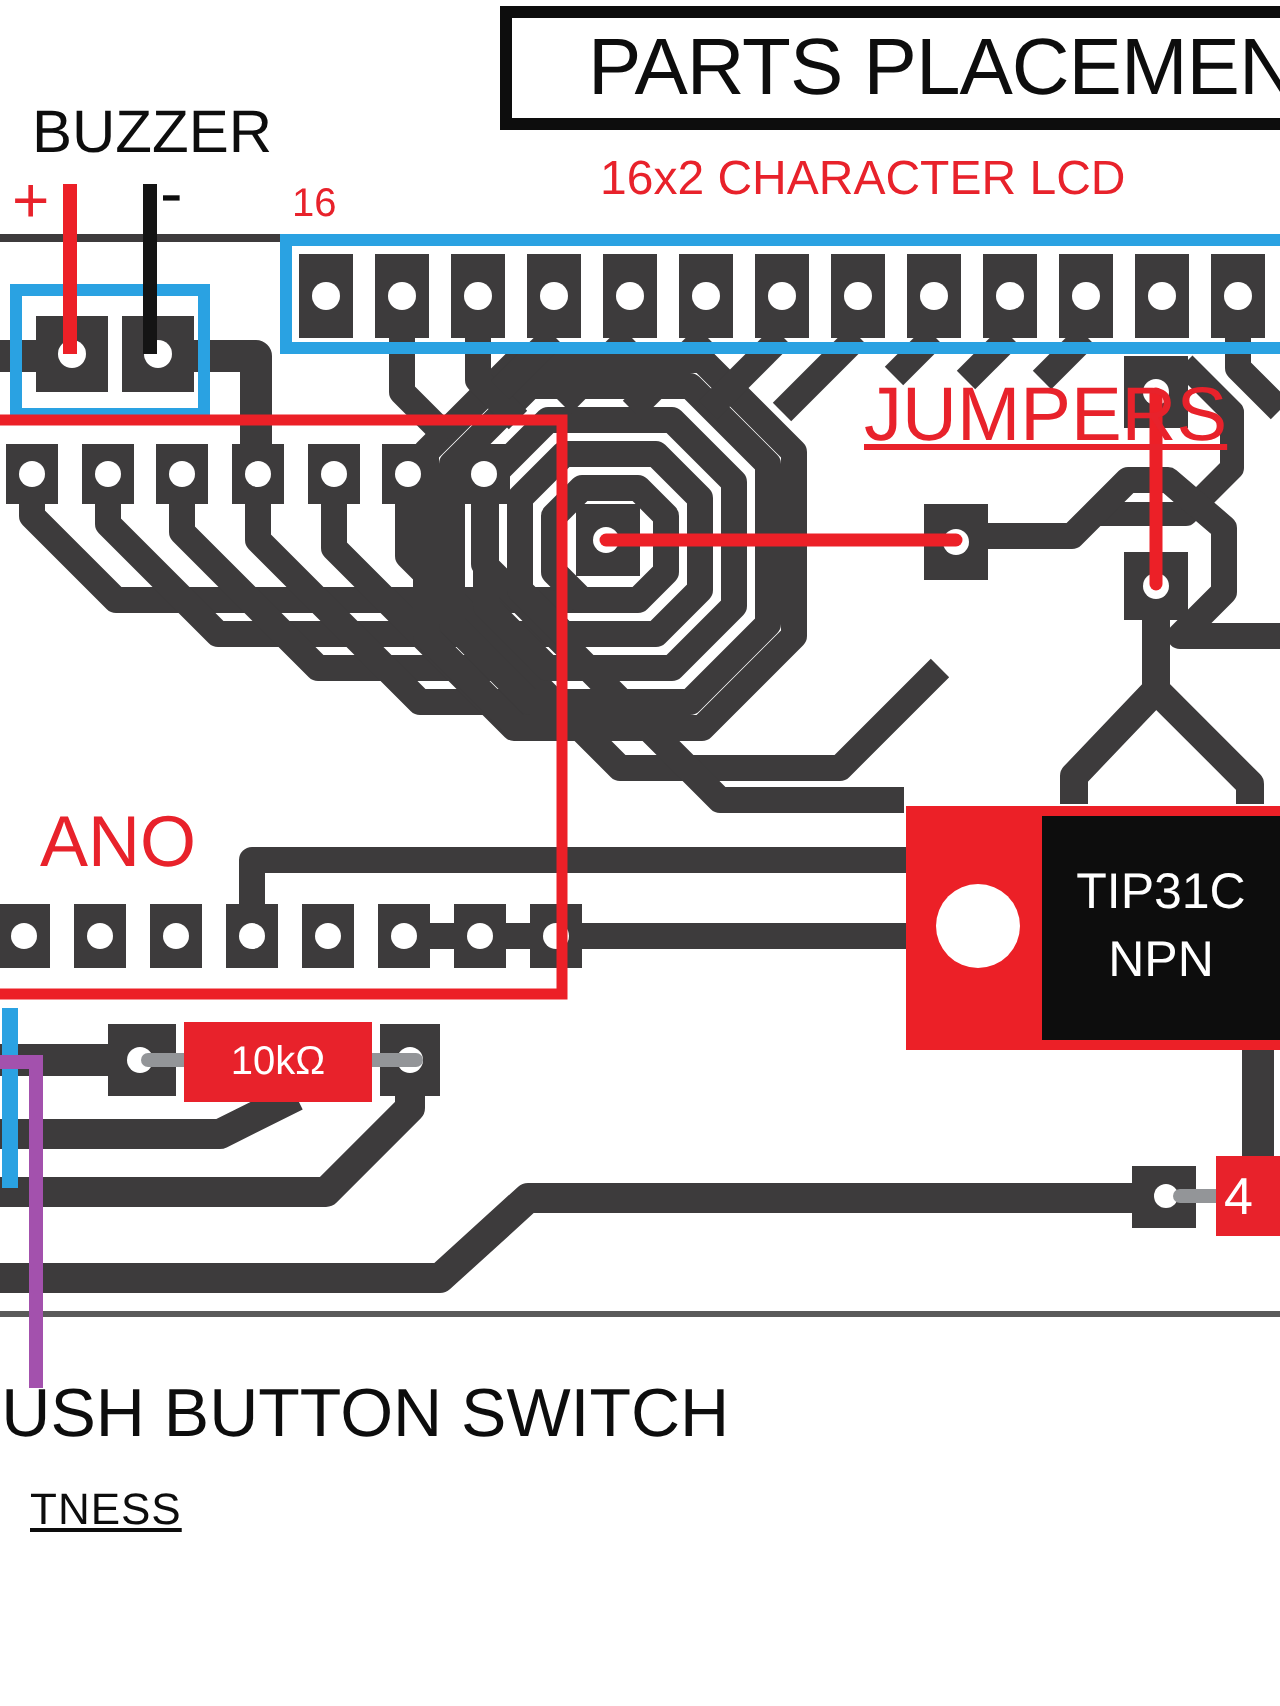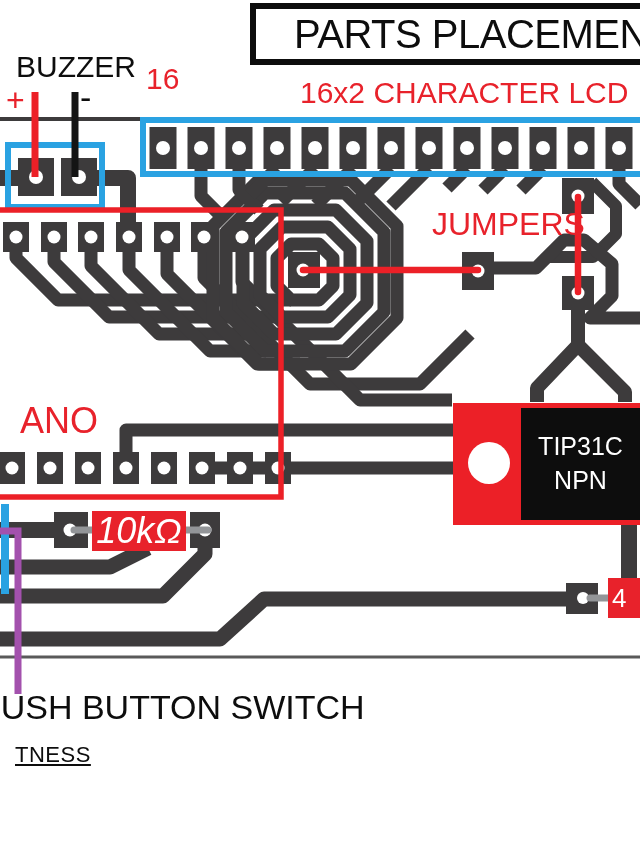--- a/index.html
+++ b/index.html
@@ -9,21 +9,21 @@
   .lbl{position:absolute;white-space:nowrap;line-height:1;}
   .red{color:#e8222b;}
   .white{color:#fff;}
   #title-box{position:absolute;left:250px;top:3px;width:430px;height:50px;
      border:6px solid #0d0d0d;display:flex;align-items:center;background:#fff;}
   #title-box .t{font-size:40px;padding-left:38px;letter-spacing:-.5px;}
   #tip-label{position:absolute;left:521px;top:408px;width:119px;height:112px;
      display:flex;flex-direction:column;align-items:center;justify-content:center;
      font-size:25px;line-height:1.35;}
   #r10k-label{position:absolute;left:92px;top:511px;width:94px;height:40px;
-     display:flex;align-items:center;justify-content:center;font-size:36px;font-style:italic;}
+     display:flex;align-items:center;justify-content:center;font-size:20px;}
   #r4-label{position:absolute;left:612px;top:578px;width:36px;height:40px;
      display:flex;align-items:center;font-size:26px;}
 </style>
 </head>
 <body>
 
 <svg width="640" height="853" viewBox="0 0 640 853">
 
   <g>
     <path d="M0,119 H640" stroke="#3d3b3c" stroke-width="4" fill="none"></path>
@@ -207,24 +207,24 @@
 </svg>
 
 <div id="title-box">
   <div class="t">PARTS PLACEMENT</div>
 </div>
 
 <div class="lbl" style="left:16px;top:52px;font-size:30px;">BUZZER</div>
 <div class="lbl red" style="left:6px;top:84px;font-size:32px;">+</div>
 <div class="lbl" style="left:80px;top:80px;font-size:34px;">-</div>
 
-<div class="lbl red" style="left:146px;top:64px;font-size:30px;">16</div>
-<div class="lbl red" style="left:300px;top:78px;font-size:30px;text-align:right;">16x2 CHARACTER LCD</div>
-
-<div class="lbl red" style="left:432px;top:208px;font-size:32px;">JUMPERS</div>
+<div class="lbl red" style="left:146px;top:92px;font-size:20px;">16</div>
+<div class="lbl red" style="left:300px;top:78px;font-size:24px;text-align:right;">16x2 CHARACTER LCD</div>
+
+<div class="lbl red" style="left:432px;top:189px;font-size:38px;text-decoration:underline;">JUMPERS</div>
 <div class="lbl red" style="left:20px;top:403px;font-size:36px;">ANO</div>
 
 <div id="tip-label" class="white">
   <span>TIP31C</span>
   <span>NPN</span>
 </div>
 
 <div id="r10k-label" class="white">10kΩ</div>
 <div id="r4-label" class="white">4</div>
 

